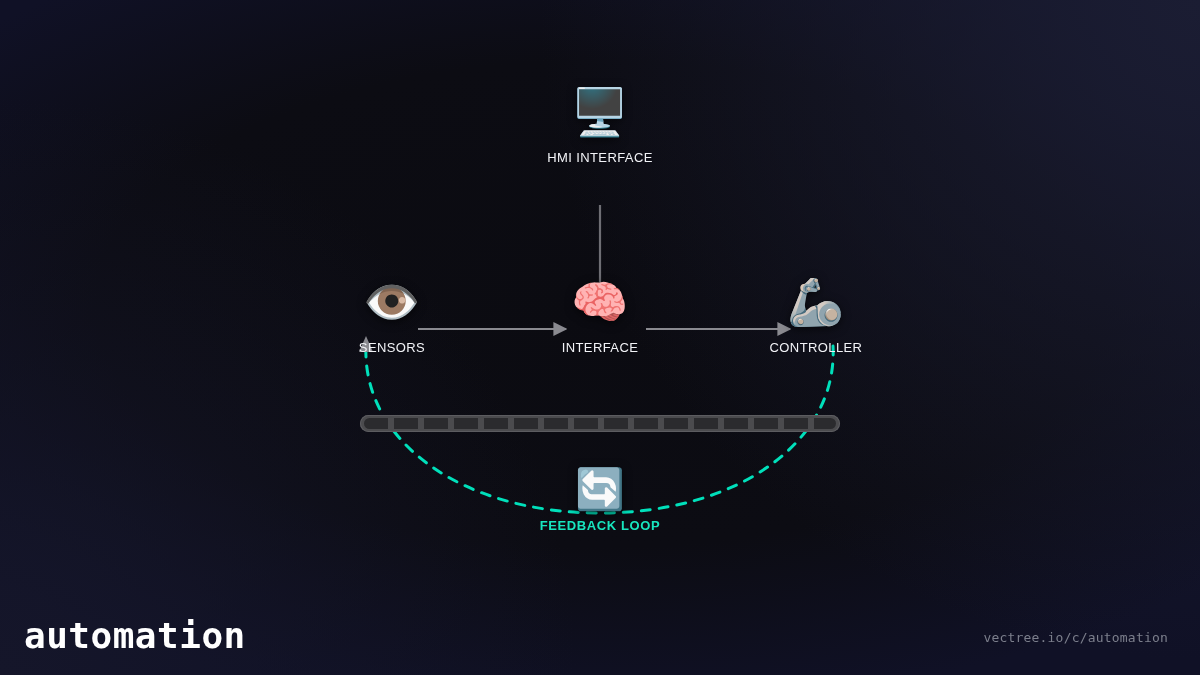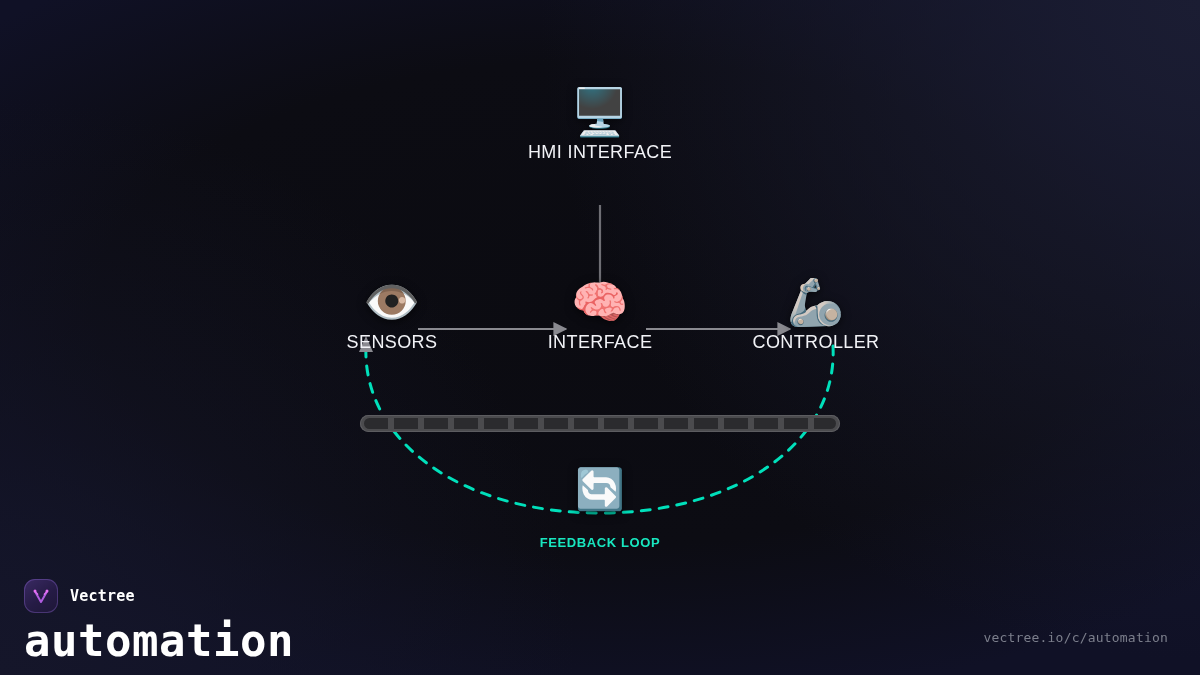--- a/index.html
+++ b/index.html
@@ -49,37 +49,37 @@
   }
   .node .glyph {
     font-size: 46px;
     line-height: 52px;
     height: 52px;
     display: block;
     filter: drop-shadow(0 2px 5px rgba(0,0,0,.6));
   }
   .node .label {
     display: block;
-    margin-top: 4px;
-    font-size: 18px;
+    margin-top: 12px;
+    font-size: 13px;
     letter-spacing: .4px;
     color: #f2f3f7;
     font-weight: 400;
     white-space: nowrap;
   }
 
   #node-hmi        { left: 600px; top: 86px; }
   #node-sensors    { left: 392px; top: 276px; }
   #node-controller { left: 600px; top: 276px; }
   #node-actuators  { left: 816px; top: 276px; }
 
   #node-feedback { left: 600px; top: 466px; }
   #node-feedback .glyph { font-size: 40px; line-height: 46px; height: 46px; }
   #node-feedback .label {
-    margin-top: 23px;
+    margin-top: 6px;
     color: #18e6bf;
     font-weight: bold;
     font-size: 13px;
     letter-spacing: .6px;
   }
 
   
   #belt {
     position: absolute;
     left: 360px;
@@ -133,21 +133,21 @@
     font-size: 15px;
     font-weight: bold;
     color: #ffffff;
     letter-spacing: .2px;
   }
   #page-title {
     position: absolute;
     left: 24px;
     top: 52px;
     font-family: "DejaVu Sans Mono", monospace;
-    font-size: 44px;
+    font-size: 36px;
     font-weight: bold;
     color: #ffffff;
     letter-spacing: .5px;
   }
   #footer-url {
     position: absolute;
     right: 32px;
     bottom: 30px;
     font-family: "DejaVu Sans Mono", monospace;
     font-size: 13px;
@@ -206,31 +206,20 @@
 
     <div class="node" id="node-feedback">
       <span class="glyph">🔄</span>
       <span class="label">FEEDBACK LOOP</span>
     </div>
 
   </div>
 
   <div id="footer">
 
-    <div id="brand">
-      <div id="logo-mark">
-        <svg width="22" height="22" viewBox="0 0 22 22" aria-hidden="true">
-          <path d="M 5 6.5 L 11 17 L 17 6.5" fill="none" stroke="#b05ce0" stroke-width="2" stroke-linecap="round" stroke-linejoin="round"></path>
-          <path d="M 5 6.5 L 7.6 9.2 M 17 6.5 L 14.4 9.2" fill="none" stroke="#d96ff0" stroke-width="1.6" stroke-linecap="round"></path>
-          <circle cx="5" cy="6" r="1.5" fill="#e86ff5"></circle>
-          <circle cx="17" cy="6" r="1.5" fill="#e86ff5"></circle>
-        </svg>
-      </div>
-      <span id="brand-name">Vectree</span>
-    </div>
 
     <div id="page-title">automation</div>
 
     <div id="footer-url">vectree.io/c/automation</div>
 
   </div>
 
 </div>
 
 </body></html>

